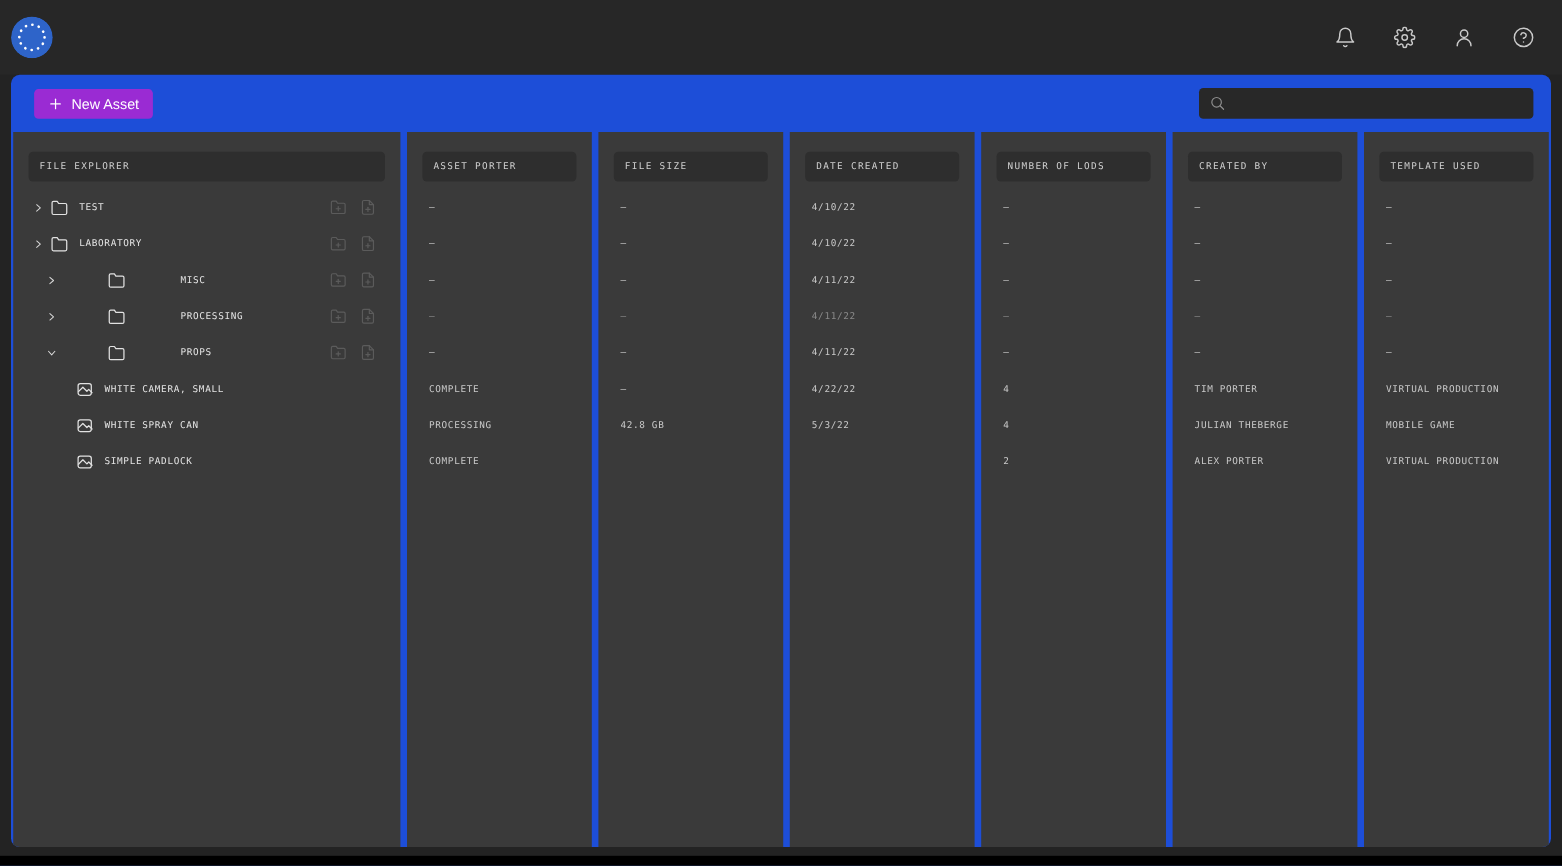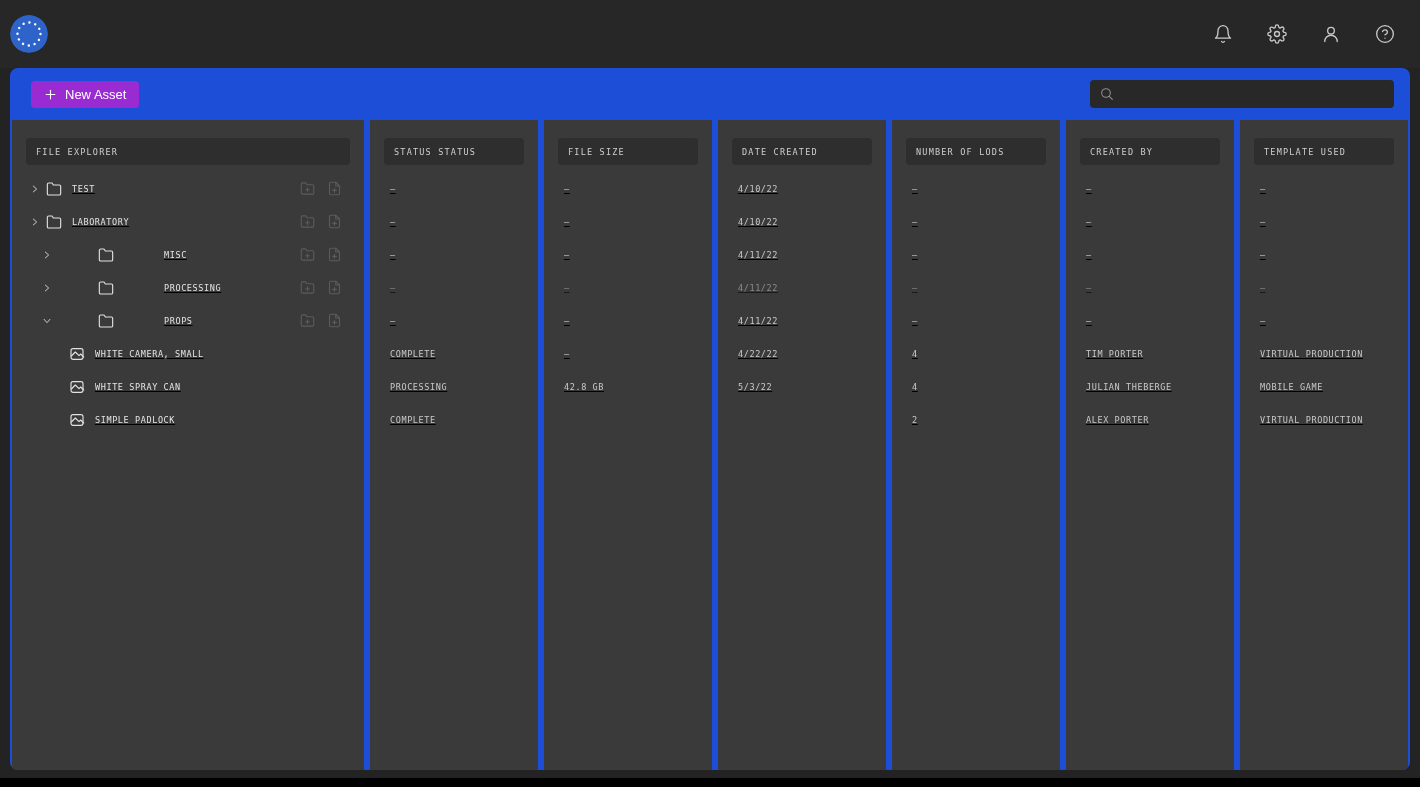--- a/index.html
+++ b/index.html
@@ -53,21 +53,21 @@
   .columns { flex:1; display:flex; gap:6px; padding:0 2px; overflow:hidden;text-align:right; }
   .col { background:#3a3a3a; display:flex; flex-direction:column; }
   .col-explorer { flex:0 0 352px; }
   .col-data { flex:1 1 0; }
   .colheader {
     margin:18px 14px 0 14px; height:27px; flex:0 0 27px;
     background:#2e2e2e; border-radius:4px;
     display:flex; align-items:center; padding:0 10px;
     font-size:8.5px; letter-spacing:1.2px; color:#cfcfcf; white-space:nowrap;
   }
-  .cells { margin-top:7px;text-decoration:underline; }
+  .cells { margin-top:7px; }
   .row { height:33px; display:flex; align-items:center; }
   .cell {
     height:33px; display:flex; align-items:center; padding-left:20px;
     font-size:8.5px; letter-spacing:0.6px; color:#c9c9c9; white-space:nowrap;
   }
   .cell.dim { opacity:0.55; }
 
   
   .trow { cursor:pointer; }
   .lvl0 { padding-left:18px; }
@@ -325,21 +325,21 @@
                 <path d="M3.5 15l6-6 5.5 5.5 2.5-2.5 4.5 4.5"></path>
               </svg>
             </span>
           <span class="tlabel">SIMPLE PADLOCK</span>
         </div>
       </div>
     </div>
 
     <div class="col col-data">
       <div class="colheader">
-          <span>STATUS STATUS</span>
+          <span>ASSET PORTER</span>
         </div>
       <div class="cells">
         <div class="cell">–</div>
         <div class="cell">–</div>
         <div class="cell">–</div>
         <div class="cell dim">–</div>
         <div class="cell">–</div>
         <div class="cell">COMPLETE</div>
         <div class="cell">PROCESSING</div>
         <div class="cell">COMPLETE</div>

